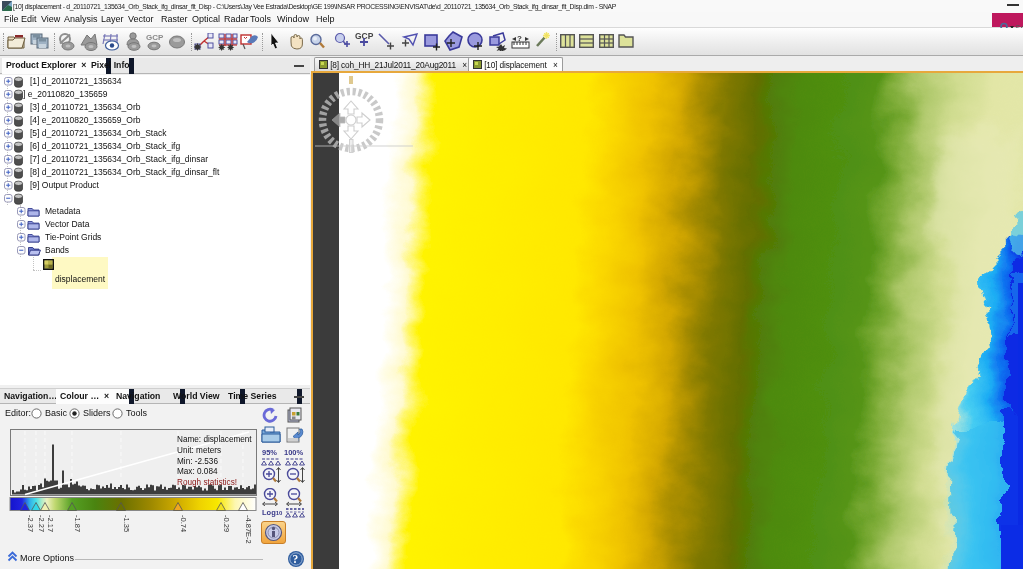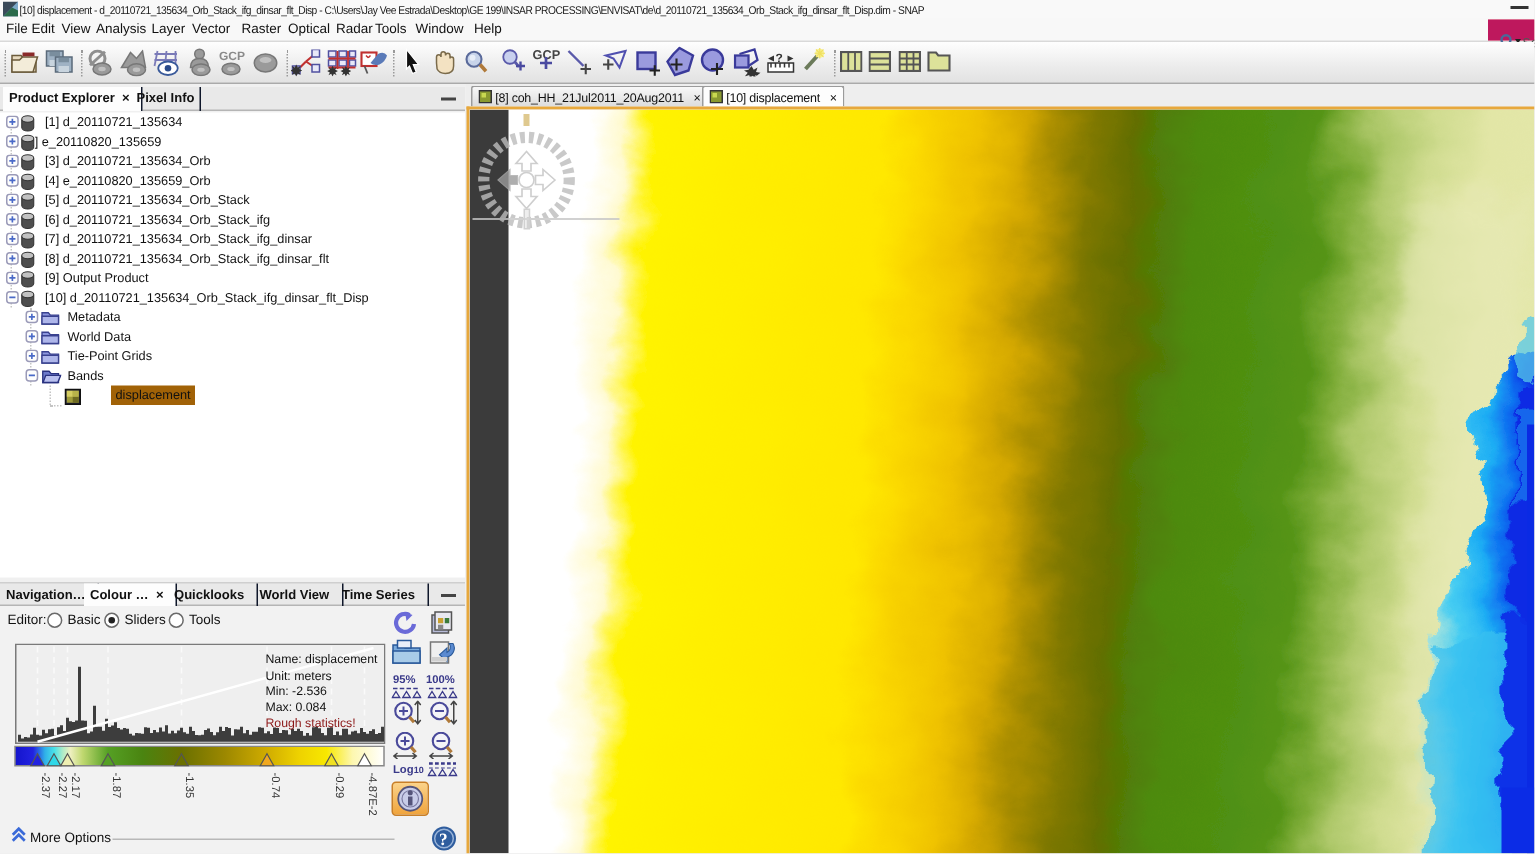--- a/index.html
+++ b/index.html
@@ -18,21 +18,21 @@
 .menuitem { position:absolute; top:2px; font-size:9px; color:#111; }
 #searchbox { right:0px; top:1px; width:31px; height:13px; background:#fca5a5; border:7px solid #be185d;font-family:Liberation Mono, monospace; }
 
 
 #toolbar { left:0; top:28px; width:1023px; height:28px; background:linear-gradient(#fefefe,#ececec 60%,#e2e2e2); border-bottom:1px solid #aaa; }
 .tsep { position:absolute; top:5px; width:1px; height:18px; border-left:1px dotted #9a9a9a; }
 
 
 #leftcol { left:0; top:56px; width:310px; height:513px; background:#f0f0f0; }
 #peheader { left:0; top:2px; width:310px; height:16px; background:#e9e9e9; border-bottom:1px solid #b5b5b5; }
-.ptab { position:absolute; top:0; height:16px; font-size:8.7px; font-weight:bold; color:#111; padding:2px 8px 0 4px; border-right:1px solid #0f172a; white-space:nowrap; }
+.ptab { position:absolute; top:0; height:16px; font-size:8.7px; font-weight:bold; color:#111; padding:2px 20px 0 4px; border-right:5px solid #0f172a; white-space:nowrap; }
 .ptab.active { background:#fdfdfd; }
 #tree { left:0; top:19px; width:310px; height:310px; background:#fff; overflow:hidden; }
 .trow { position:absolute; height:13px; font-size:8.5px; color:#111; white-space:nowrap; }
 
 
 #cmheader { left:0; top:332px; width:310px; height:16px; background:#e9e9e9; border-bottom:1px solid #b5b5b5; border-top:1px solid #cfcfcf;text-align:center;}
 #cmbody { left:0; top:348px; width:310px; height:165px; background:#f2f2f2; }
 
 
 #mainarea { left:311px; top:56px; width:712px; height:513px; background:#eeeeee; }
@@ -293,26 +293,25 @@
       <div class="abs" style="left:33px;top:194.5px;width:8px;border-top:1px dotted #c4c4c4"></div>
       <div class="trow" style="left:30px;top:0;line-height:13px">[1] d_20110721_135634</div>
       <div class="trow" style="left:16px;top:13px;line-height:13px">[2] e_20110820_135659</div>
       <div class="trow" style="left:30px;top:26px;line-height:13px">[3] d_20110721_135634_Orb</div>
       <div class="trow" style="left:30px;top:39px;line-height:13px">[4] e_20110820_135659_Orb</div>
       <div class="trow" style="left:30px;top:52px;line-height:13px">[5] d_20110721_135634_Orb_Stack</div>
       <div class="trow" style="left:30px;top:65px;line-height:13px">[6] d_20110721_135634_Orb_Stack_ifg</div>
       <div class="trow" style="left:30px;top:78px;line-height:13px">[7] d_20110721_135634_Orb_Stack_ifg_dinsar</div>
       <div class="trow" style="left:30px;top:91px;line-height:13px">[8] d_20110721_135634_Orb_Stack_ifg_dinsar_flt</div>
       <div class="trow" style="left:30px;top:104px;line-height:13px">[9] Output Product</div>
-      <div class="trow" style="left:30px;top:117px;line-height:13px">[10] d_20110721_135634_Orb_Stack_ifg_dinsar_flt_Disp</div>
       <div class="trow" style="left:45px;top:130px;line-height:13px">Metadata</div>
-      <div class="trow" style="left:45px;top:143px;line-height:13px">World Data</div>
+      <div class="trow" style="left:45px;top:143px;line-height:13px">Vector Data</div>
       <div class="trow" style="left:45px;top:156px;line-height:13px">Tie-Point Grids</div>
       <div class="trow" style="left:45px;top:169px;line-height:13px">Bands</div>
-      <div class="trow" style="left:74px;top:182px;line-height:13px;background:#a16207;padding:0 3px">displacement</div>
+      <div class="trow" style="left:52px;top:182px;line-height:13px;background:#fef9c3;padding:16px 3px">displacement</div>
       <svg class="abs" style="left:3px;top:2px" width="11" height="9" viewBox="0 0 9 9">
           <use href="#plus"></use>
         </svg>
       <svg class="abs" style="left:3px;top:15px" width="11" height="9" viewBox="0 0 9 9">
           <use href="#plus"></use>
         </svg>
       <svg class="abs" style="left:3px;top:28px" width="11" height="9" viewBox="0 0 9 9">
           <use href="#plus"></use>
         </svg>
       <svg class="abs" style="left:3px;top:41px" width="11" height="9" viewBox="0 0 9 9">
@@ -390,21 +389,21 @@
       <svg class="abs" style="left:27px;top:170px" width="14" height="11" viewBox="0 0 13 11">
           <use href="#foldo"></use>
         </svg>
       <svg class="abs" style="left:43px;top:183.5px" width="11" height="11" viewBox="0 0 11 11">
           <use href="#band"></use>
         </svg>
     </div>
     <div class="abs" id="cmheader">
       <div class="ptab" style="left:0px;">Navigation…</div>
       <div class="ptab active" style="left:56px;">Colour … &nbsp;×</div>
-      <div class="ptab" style="left:112px;">Quicklooks</div>
+      <div class="ptab" style="left:112px;">Navigation</div>
       <div class="ptab" style="left:169px;">World View</div>
       <div class="ptab" style="left:224px;">Time Series</div>
       <div class="abs" style="right:6px;top:7px;width:10px;height:2px;background:#444"></div>
     </div>
     <div class="abs" id="cmbody">
       <div class="abs" style="left:5px;top:4px;font-size:9px;color:#111">Editor:</div>
       <svg class="abs" style="left:31px;top:4px" width="11" height="11" viewBox="0 0 11 11">
           <circle cx="5.5" cy="5.5" r="4.6" fill="#fff" stroke="#6a6a6a"></circle>
         </svg>
       <div class="abs" style="left:45px;top:4px;font-size:9px;color:#111">Basic</div>

